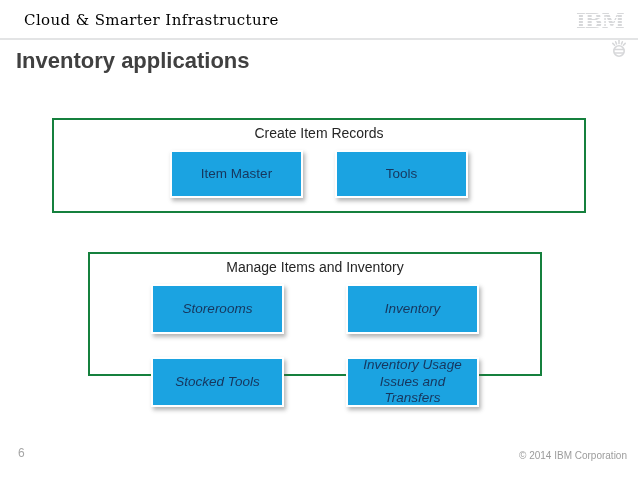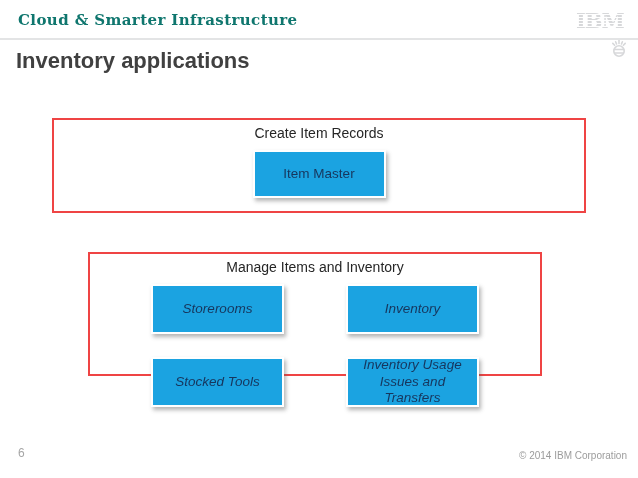--- a/index.html
+++ b/index.html
@@ -6,26 +6,26 @@
   .slide{
     position:relative;
     width:638px;height:478px;
     background:#ffffff;
     font-family:"Liberation Sans", sans-serif;
     overflow:hidden;
   }
 
   
   .brand{
-    position:absolute;left:18px;top:11px;
+    position:absolute;left:24px;top:11px;
     font-family:"DejaVu Serif", serif;
-    font-weight:bold;
+    font-weight:normal;
     font-size:15px;
     letter-spacing:0.4px;
-    color:#0f766e;
+    color:#000000;
   }
   .header-divider{
     position:absolute;left:0;top:38px;
     width:638px;height:2px;
     background:#e3e4e5;
   }
   .logo-wrap{
     position:absolute;right:10px;top:9px;
     display:flex;align-items:flex-end;gap:3px;flex-direction:column;
   }
@@ -33,21 +33,21 @@
   
   .page-title{
     position:absolute;left:16px;top:48px;
     font-size:22px;font-weight:bold;
     color:#404040;
   }
 
   
   .group{
     position:absolute;
-    border:2px solid #ef4444;
+    border:2px solid #15803d;
     background:#ffffff;
     box-sizing:border-box;
   }
   .group-1{left:52px;top:118px;width:534px;height:95px;}
   .group-2{left:88px;top:252px;width:454px;height:124px;}
   .group-title{
     text-align:center;
     margin-top:5px;
     font-size:14px;
     color:#262626;
@@ -118,20 +118,21 @@
   </div>
 
   <div class="header-divider"></div>
 
   <div class="page-title">Inventory applications</div>
 
   <div class="group group-1">
     <div class="group-title">Create Item Records</div>
     <div class="btn-row">
       <div class="app-btn">Item Master</div>
+      <div class="app-btn">Tools</div>
     </div>
   </div>
 
   <div class="group group-2">
     <div class="group-title">Manage Items and Inventory</div>
     <div class="btn-grid">
       <div class="app-btn">Storerooms</div>
       <div class="app-btn">Inventory</div>
       <div class="app-btn">Stocked Tools</div>
       <div class="app-btn">Inventory Usage Issues and Transfers</div>

